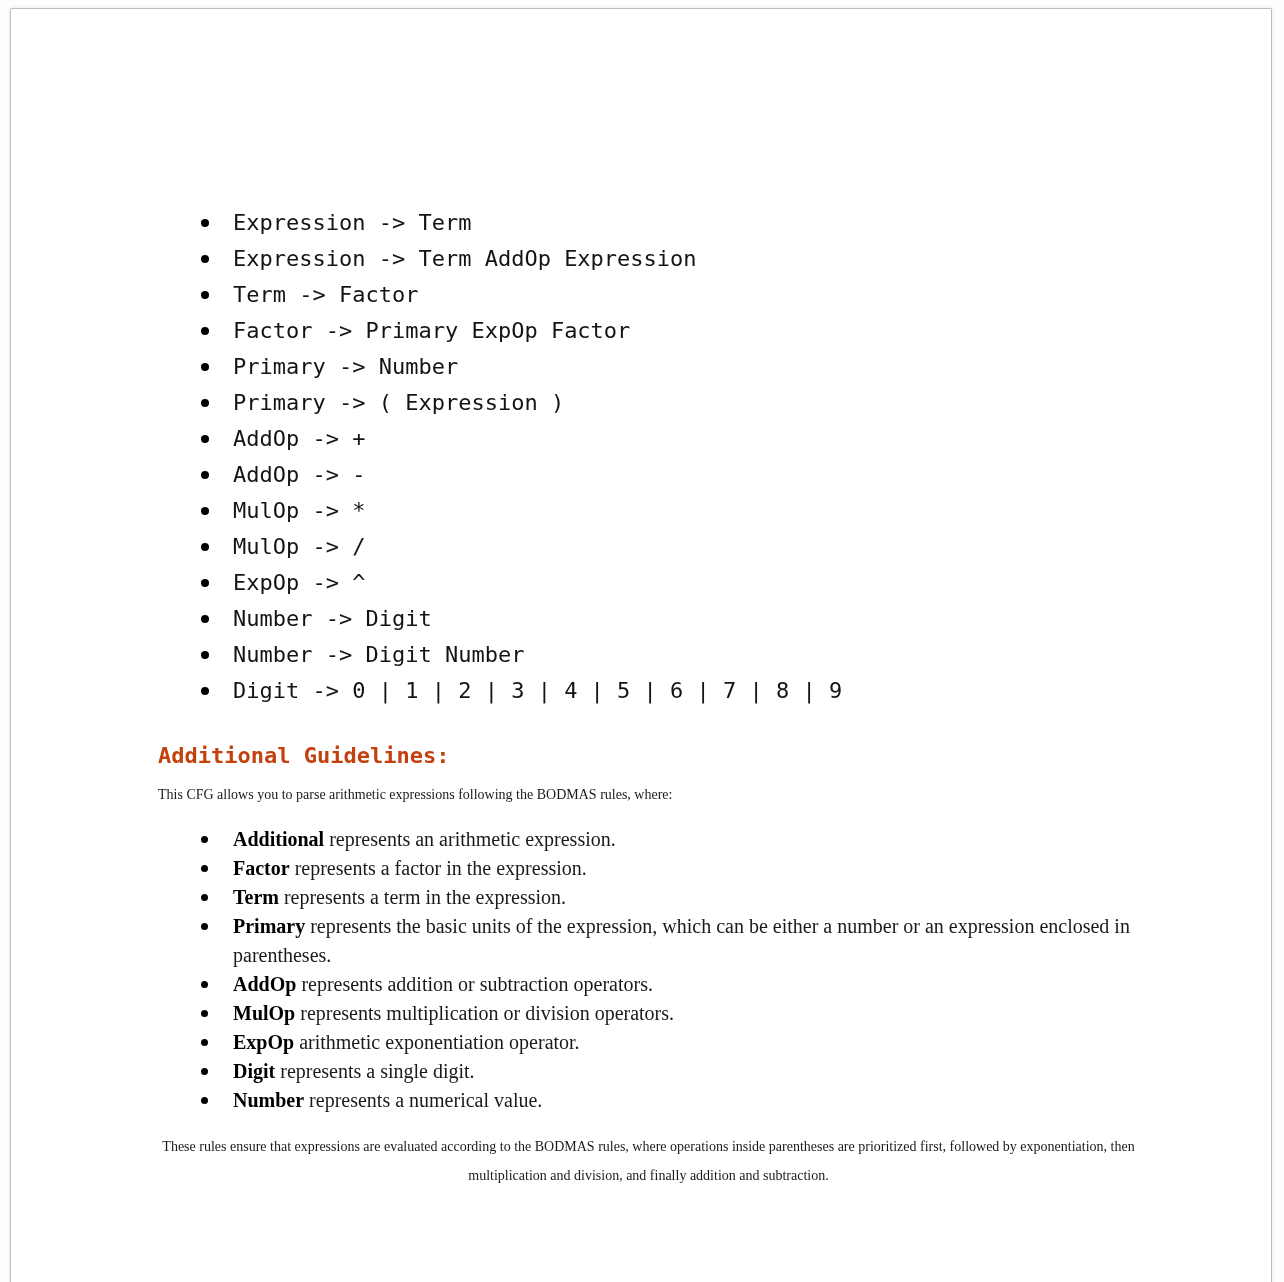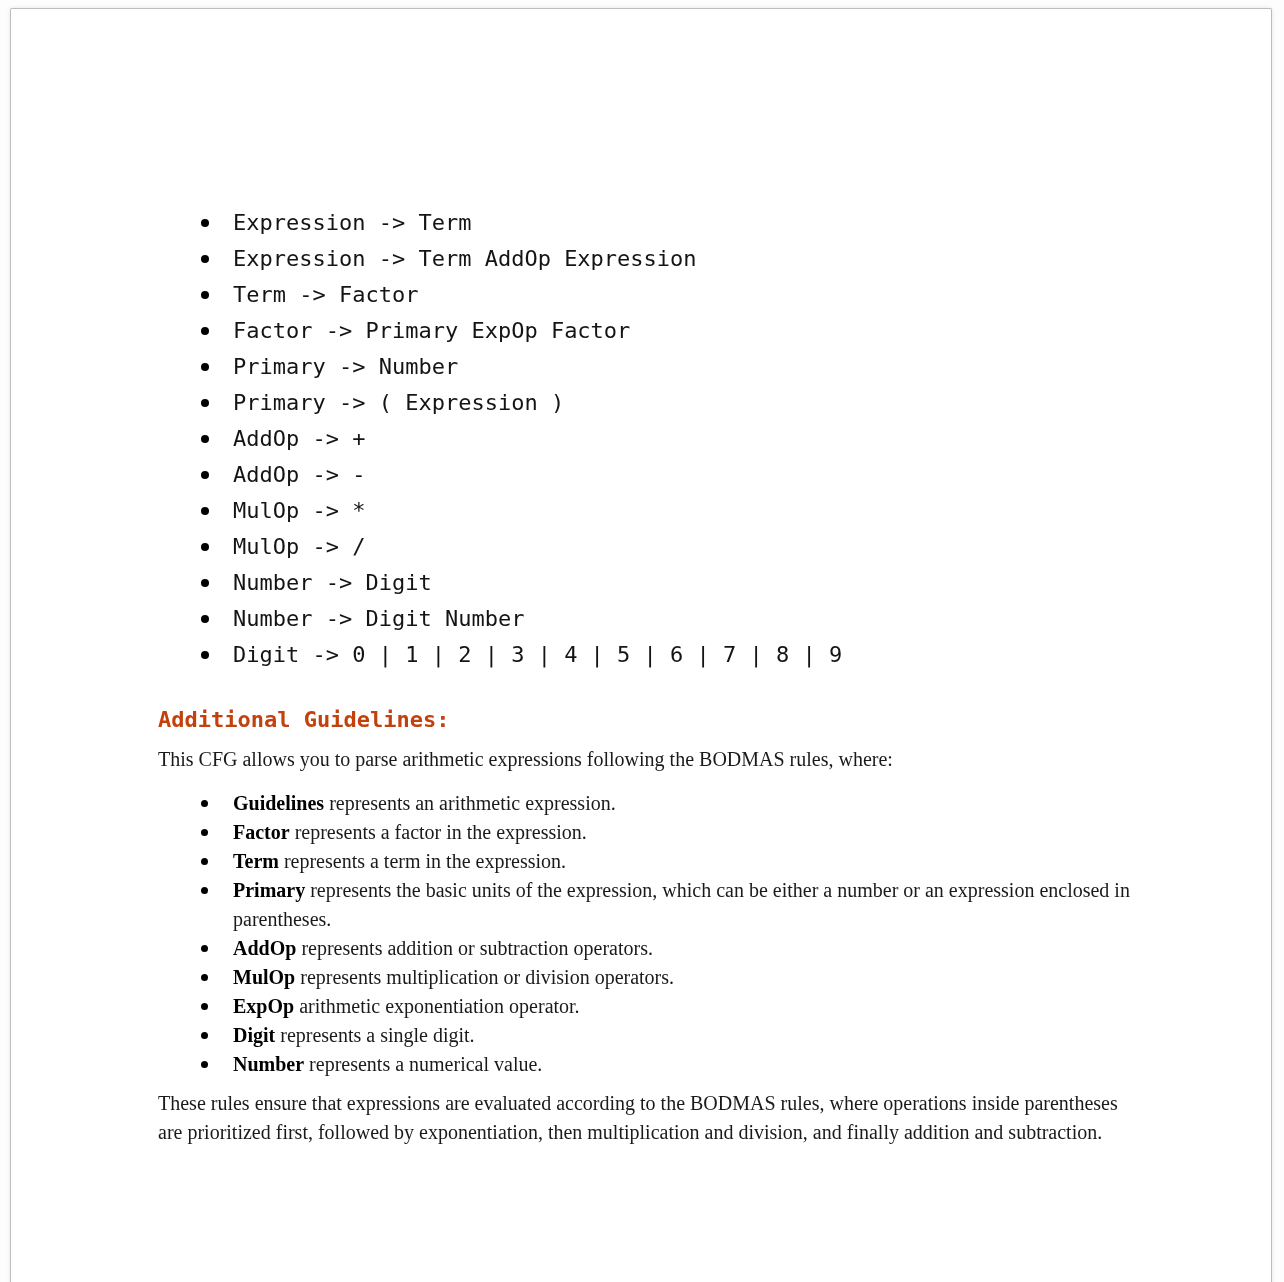--- a/index.html
+++ b/index.html
@@ -67,27 +67,28 @@
     font-weight: bold;
     font-size: 22px;
     line-height: 30px;
     color: #c2410c;
   }
 
   
   .para {
     margin: 0;
     font-family: "Liberation Serif", "DejaVu Serif", serif;
-    font-size: 20px;
+    font-size: 14px;
     line-height: 28px;
     color: #1a1a1a;
   }
   .para.closing {
-    margin-top: 10px;
+    margin-top: 18px;
     line-height: 28.5px;
+    text-align: center;
   }
 
   
   .guidelines-list {
     list-style: none;
     margin: 16px 0 0 0;
     padding: 0;
     font-family: "Liberation Serif", "DejaVu Serif", serif;
     font-size: 20px;
     line-height: 29px;
@@ -123,31 +124,32 @@
         <li>Expression -&gt; Term</li>
         <li>Expression -&gt; Term AddOp Expression</li>
         <li>Term -&gt; Factor</li>
         <li>Factor -&gt; Primary ExpOp Factor</li>
         <li>Primary -&gt; Number</li>
         <li>Primary -&gt; ( Expression )</li>
         <li>AddOp -&gt; +</li>
         <li>AddOp -&gt; -</li>
         <li>MulOp -&gt; *</li>
         <li>MulOp -&gt; /</li>
+        <li>ExpOp -&gt; ^</li>
         <li>Number -&gt; Digit</li>
         <li>Number -&gt; Digit Number</li>
         <li>Digit -&gt; 0 | 1 | 2 | 3 | 4 | 5 | 6 | 7 | 8 | 9</li>
       </ul>
 
       <h2 class="guidelines-heading">Additional Guidelines:</h2>
 
       <p class="para">This CFG allows you to parse arithmetic expressions following the BODMAS rules, where:</p>
 
       <ul class="guidelines-list">
-        <li><span class="term">Guidelines</span><span> represents an arithmetic expression.</span></li>
+        <li><span class="term">Additional</span><span> represents an arithmetic expression.</span></li>
         <li><span class="term">Factor</span><span> represents a factor in the expression.</span></li>
         <li><span class="term">Term</span><span> represents a term in the expression.</span></li>
         <li><span class="term">Primary</span><span> represents the basic units of the expression, which can be either a number or an expression enclosed in parentheses.</span></li>
         <li><span class="term">AddOp</span><span> represents addition or subtraction operators.</span></li>
         <li><span class="term">MulOp</span><span> represents multiplication or division operators.</span></li>
         <li><span class="term">ExpOp</span><span> arithmetic exponentiation operator.</span></li>
         <li><span class="term">Digit</span><span> represents a single digit.</span></li>
         <li><span class="term">Number</span><span> represents a numerical value.</span></li>
       </ul>
 

